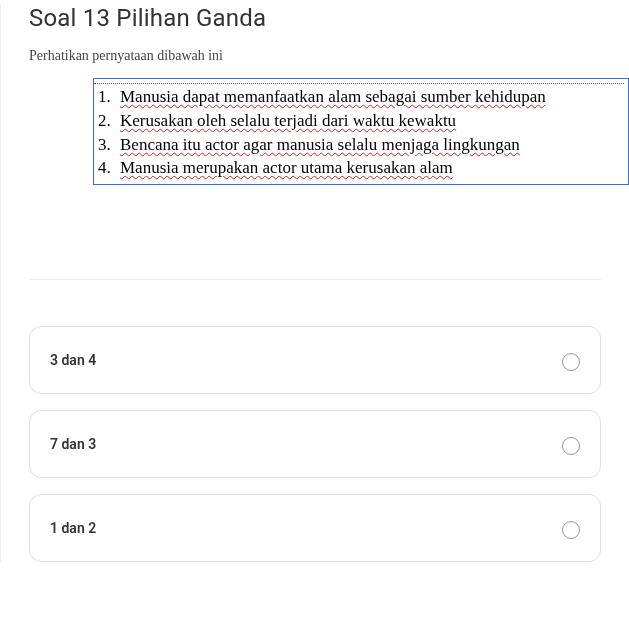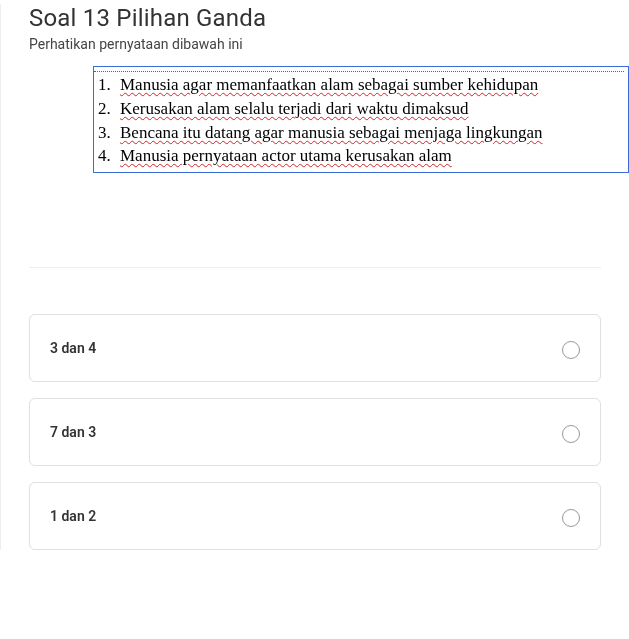--- a/index.html
+++ b/index.html
@@ -13,27 +13,28 @@
     }
     .container {
       padding: 0 28px;
       border-left: 1px solid #eee;
     }
     .title {
       font-size: 24px;
       font-weight: 400;
       color: #333;
       margin-top: 4px;
-      margin-bottom: 4px;
+      margin-bottom: 16px;
       letter-spacing: 0.2px;
     }
     .subtitle {
       font-size: 14px;
       color: #444;
       margin-bottom: 14px;
+      font-family: Liberation Serif, serif;
     }
     .statements-img {
       margin-left: 64px;
       margin-right: -28px;
       border: 1.5px solid #3a6bd6;
       background: #fff;
       padding: 4px 8px 4px 4px;
       font-family: "Times New Roman", Times, serif;
       font-size: 17px;
       line-height: 1.4;
@@ -75,21 +76,21 @@
     .options {
       display: flex;
       flex-direction: column;
       gap: 16px;
     }
     .option {
       display: flex;
       justify-content: space-between;
       align-items: center;
       border: 1px solid #e0e0e0;
-      border-radius: 6px;
+      border-radius: 12px;
       padding: 22px 20px 22px 20px;
       font-size: 14px;
       font-weight: 600;
       color: #333;
       cursor: pointer;
       background: #fff;
     }
     .radio {
       width: 18px;
       height: 18px;
@@ -104,33 +105,33 @@
 
 <div class="container">
 
   <h1 class="title">Soal 13 Pilihan Ganda</h1>
   <p class="subtitle">Perhatikan pernyataan dibawah ini</p>
 
   <div class="statements-img">
     <div class="dotted-top"></div>
     <div class="stmt-row">
       <span class="stmt-num">1.</span>
-      <span class="stmt-text underline-red">Manusia agar memanfaatkan alam sebagai sumber kehidupan</span>
+      <span class="stmt-text underline-red">Manusia dapat memanfaatkan alam sebagai sumber kehidupan</span>
     </div>
     <div class="stmt-row">
       <span class="stmt-num">2.</span>
-      <span class="stmt-text underline-red">Kerusakan alam selalu terjadi dari waktu dimaksud</span>
+      <span class="stmt-text underline-red">Kerusakan oleh selalu terjadi dari waktu kewaktu</span>
     </div>
     <div class="stmt-row">
       <span class="stmt-num">3.</span>
-      <span class="stmt-text underline-red">Bencana itu datang agar manusia sebagai menjaga lingkungan</span>
+      <span class="stmt-text underline-red">Bencana itu actor agar manusia selalu menjaga lingkungan</span>
     </div>
     <div class="stmt-row">
       <span class="stmt-num">4.</span>
-      <span class="stmt-text underline-red">Manusia pernyataan actor utama kerusakan alam</span>
+      <span class="stmt-text underline-red">Manusia merupakan actor utama kerusakan alam</span>
     </div>
   </div>
 
   <div class="divider"></div>
 
   <div class="options">
     <div class="option">
       <span>3 dan 4</span>
       <span class="radio"></span>
     </div>

